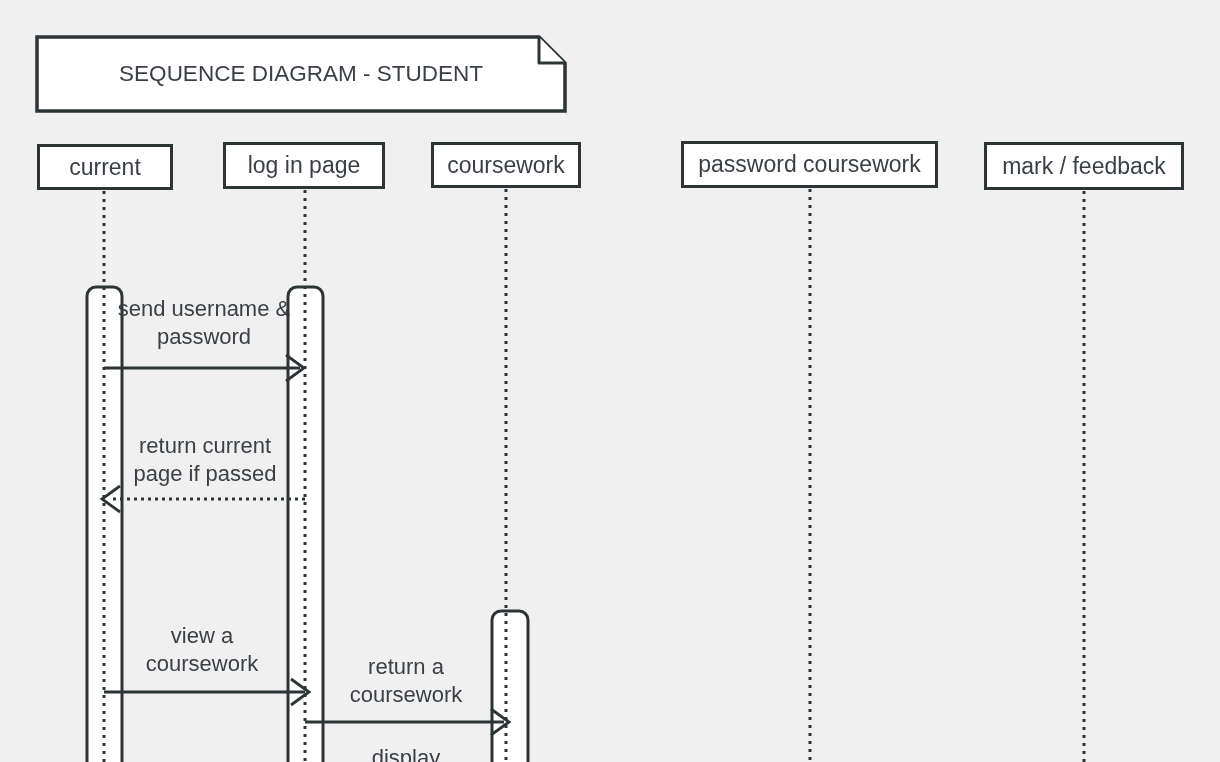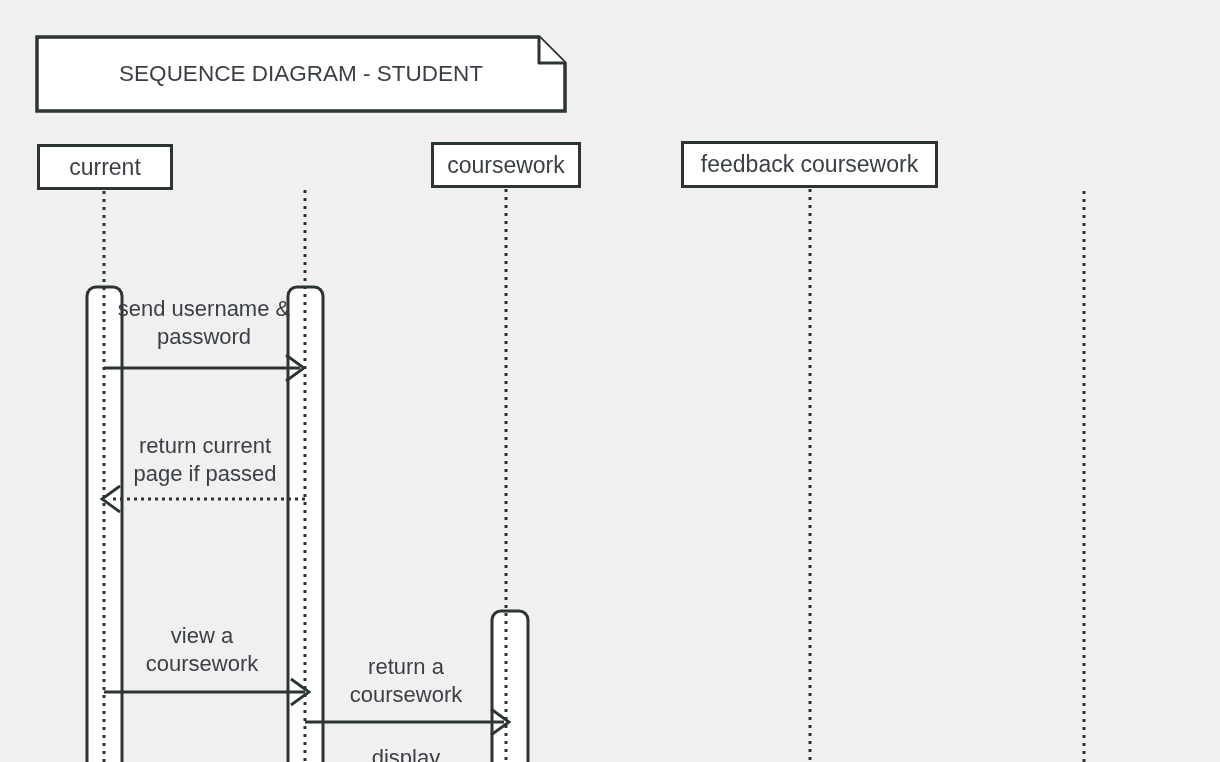--- a/index.html
+++ b/index.html
@@ -80,25 +80,31 @@
       <line class="msg" x1="305" y1="722" x2="504" y2="722"></line>
       <path class="msg" d="M491,709 L509,722 L491,735"></path>
     </g>
   </svg>
 
   <div class="title-text">SEQUENCE DIAGRAM - STUDENT</div>
 
   <div class="hbox" style="left:37px;top:144px;width:136px;height:46px">
     <span>current</span>
   </div>
+  <div class="hbox" style="left:223px;top:142px;width:162px;height:47px">
+    <span>log in page</span>
+  </div>
   <div class="hbox" style="left:431px;top:142px;width:150px;height:46px">
     <span>coursework</span>
   </div>
   <div class="hbox" style="left:681px;top:141px;width:257px;height:47px">
-    <span>feedback coursework</span>
+    <span>password coursework</span>
+  </div>
+  <div class="hbox" style="left:984px;top:142px;width:200px;height:48px">
+    <span>mark / feedback</span>
   </div>
 
   <div class="mlabel" style="left:94px;top:295px">
     <div>send username &amp;</div>
     <div>password</div>
   </div>
   <div class="mlabel" style="left:95px;top:432px">
     <div>return current</div>
     <div>page if passed</div>
   </div>

